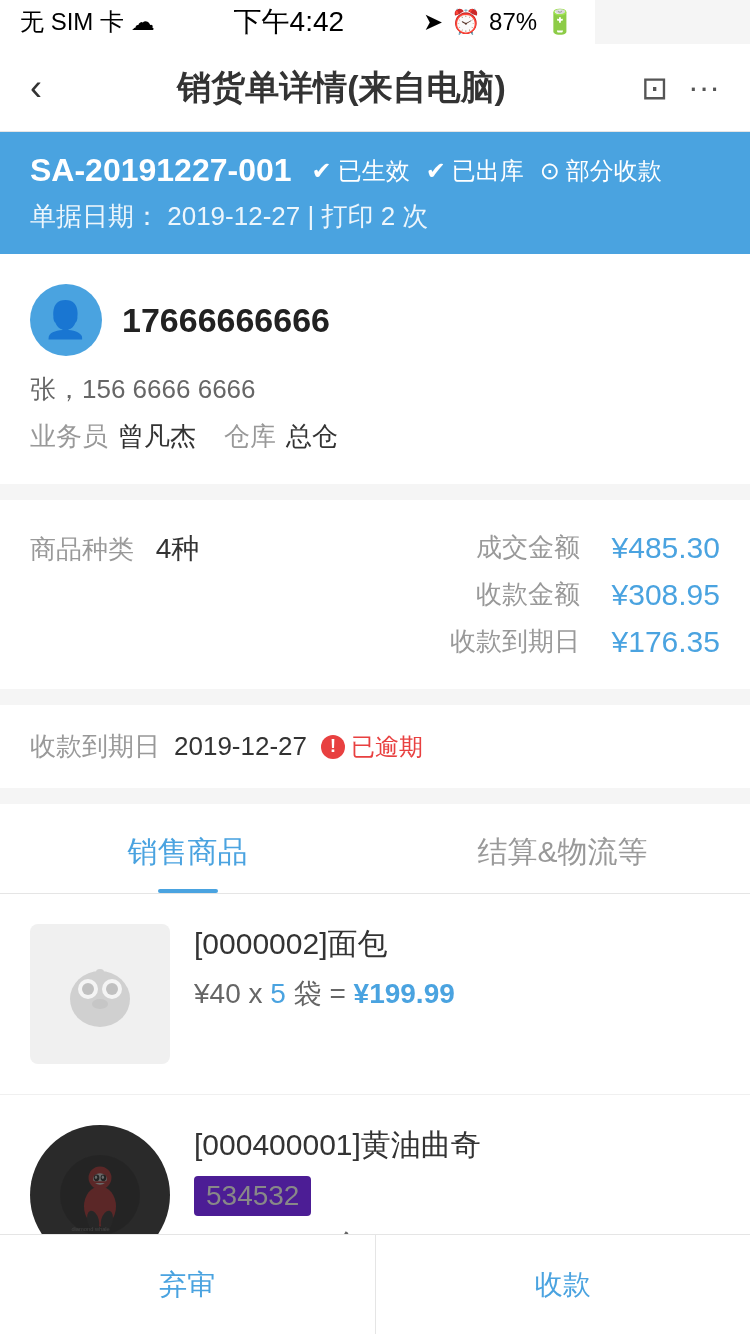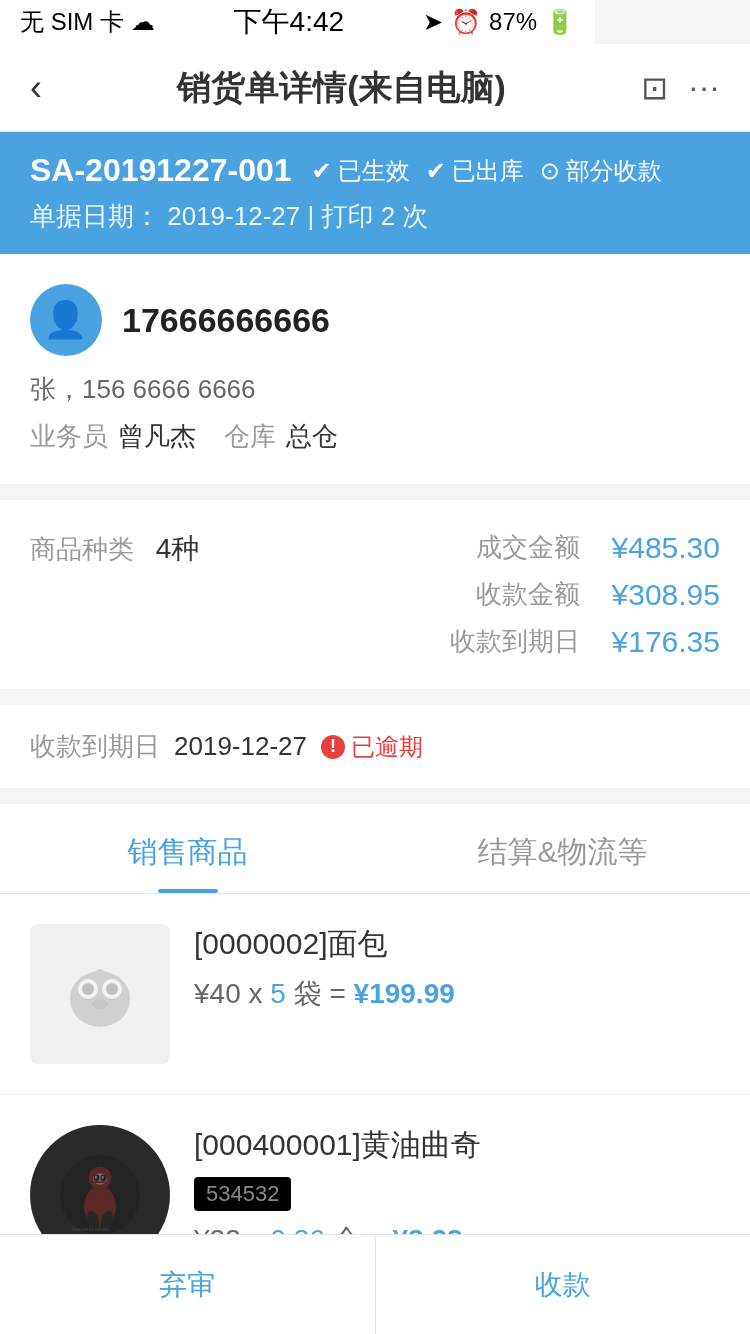--- a/index.html
+++ b/index.html
@@ -219,23 +219,23 @@
     .product-image-dark {
       background: #2a2a2a;
       border-radius: 50%;
       width: 140px; height: 140px;
       overflow: hidden;
     }
     .product-info { flex: 1; }
     .product-name { font-size: 30px; color: #333; margin-bottom: 10px; font-weight: 500; }
     .product-tag {
       display: inline-block;
-      background: #000000;
+      background: #4c1d95;
       color: #888;
-      font-size: 22px;
+      font-size: 28px;
       padding: 4px 12px;
       border-radius: 4px;
       margin-bottom: 10px;
     }
     .product-price { font-size: 28px; color: #666; }
     .product-price .qty { color: #4aa3e0; }
     .product-price .total { color: #4aa3e0; font-weight: 600; }
 
     
     .bottom-bar {

